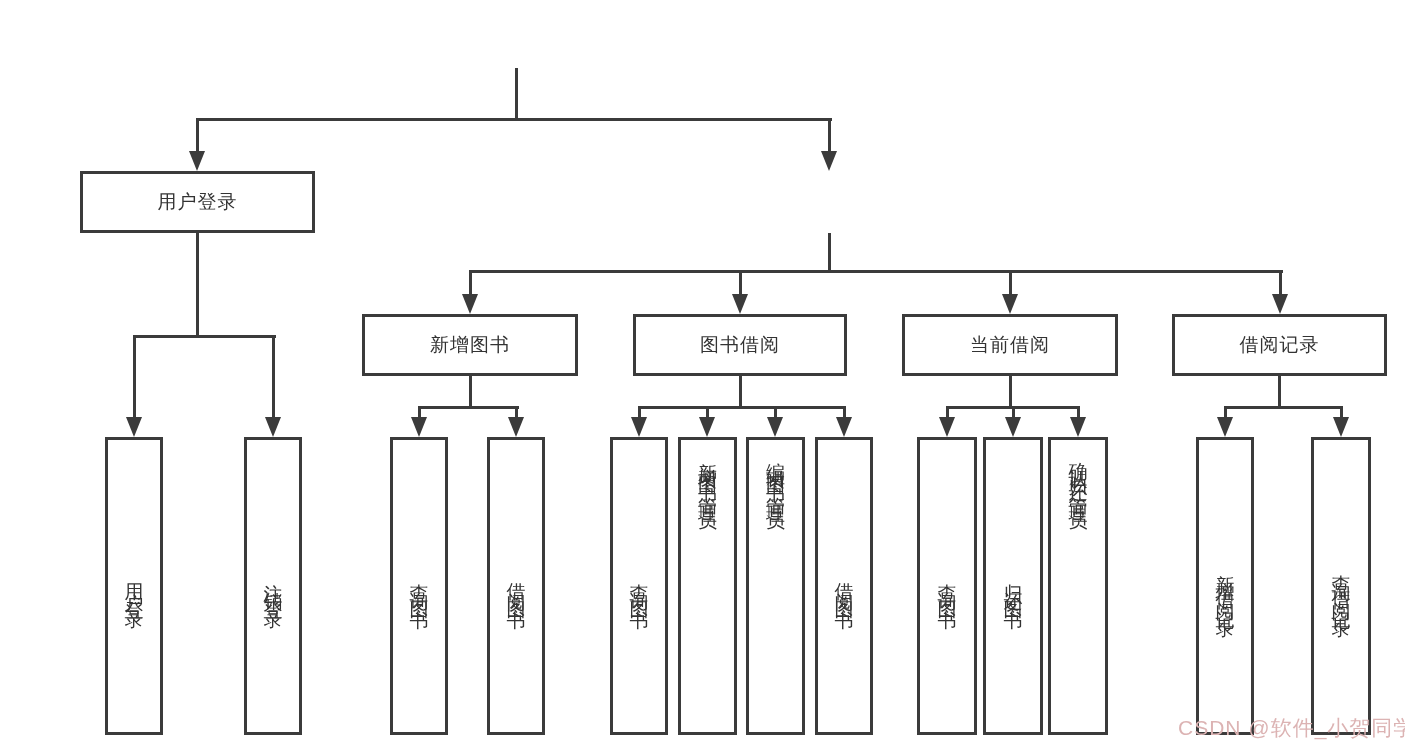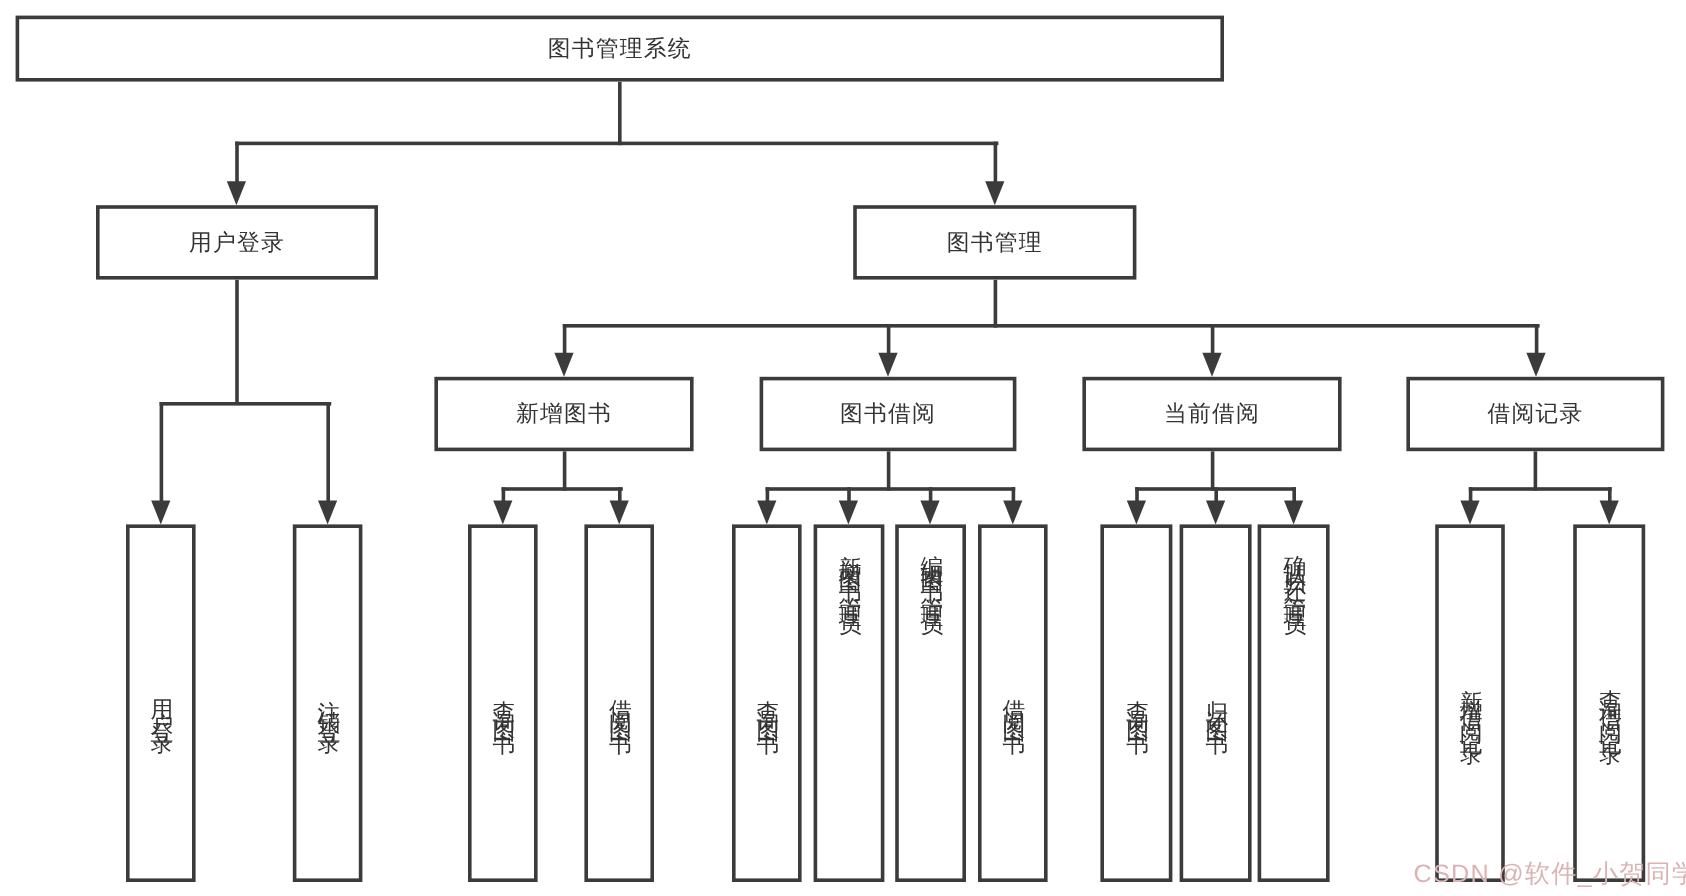--- a/index.html
+++ b/index.html
@@ -69,29 +69,23 @@
     color: var(--watermark);
     z-index: 3;
     white-space: nowrap;
   }
 </style>
 </head>
 <body>
 
 <div id="canvas">
 
-  <div class="box" style="left:13px; top:13px; width:1007px; height:55px;">
-    <span>图书管理系统</span>
-  </div>
 
   <div class="box" style="left:80px; top:171px; width:235px; height:62px;">
     <span>用户登录</span>
-  </div>
-  <div class="box" style="left:711px; top:171px; width:236px; height:62px;">
-    <span>图书管理</span>
   </div>
 
   <div class="box" style="left:362px; top:314px; width:216px; height:62px;">
     <span>新增图书</span>
   </div>
   <div class="box" style="left:633px; top:314px; width:214px; height:62px;">
     <span>图书借阅</span>
   </div>
   <div class="box" style="left:902px; top:314px; width:216px; height:62px;">
     <span>当前借阅</span>

